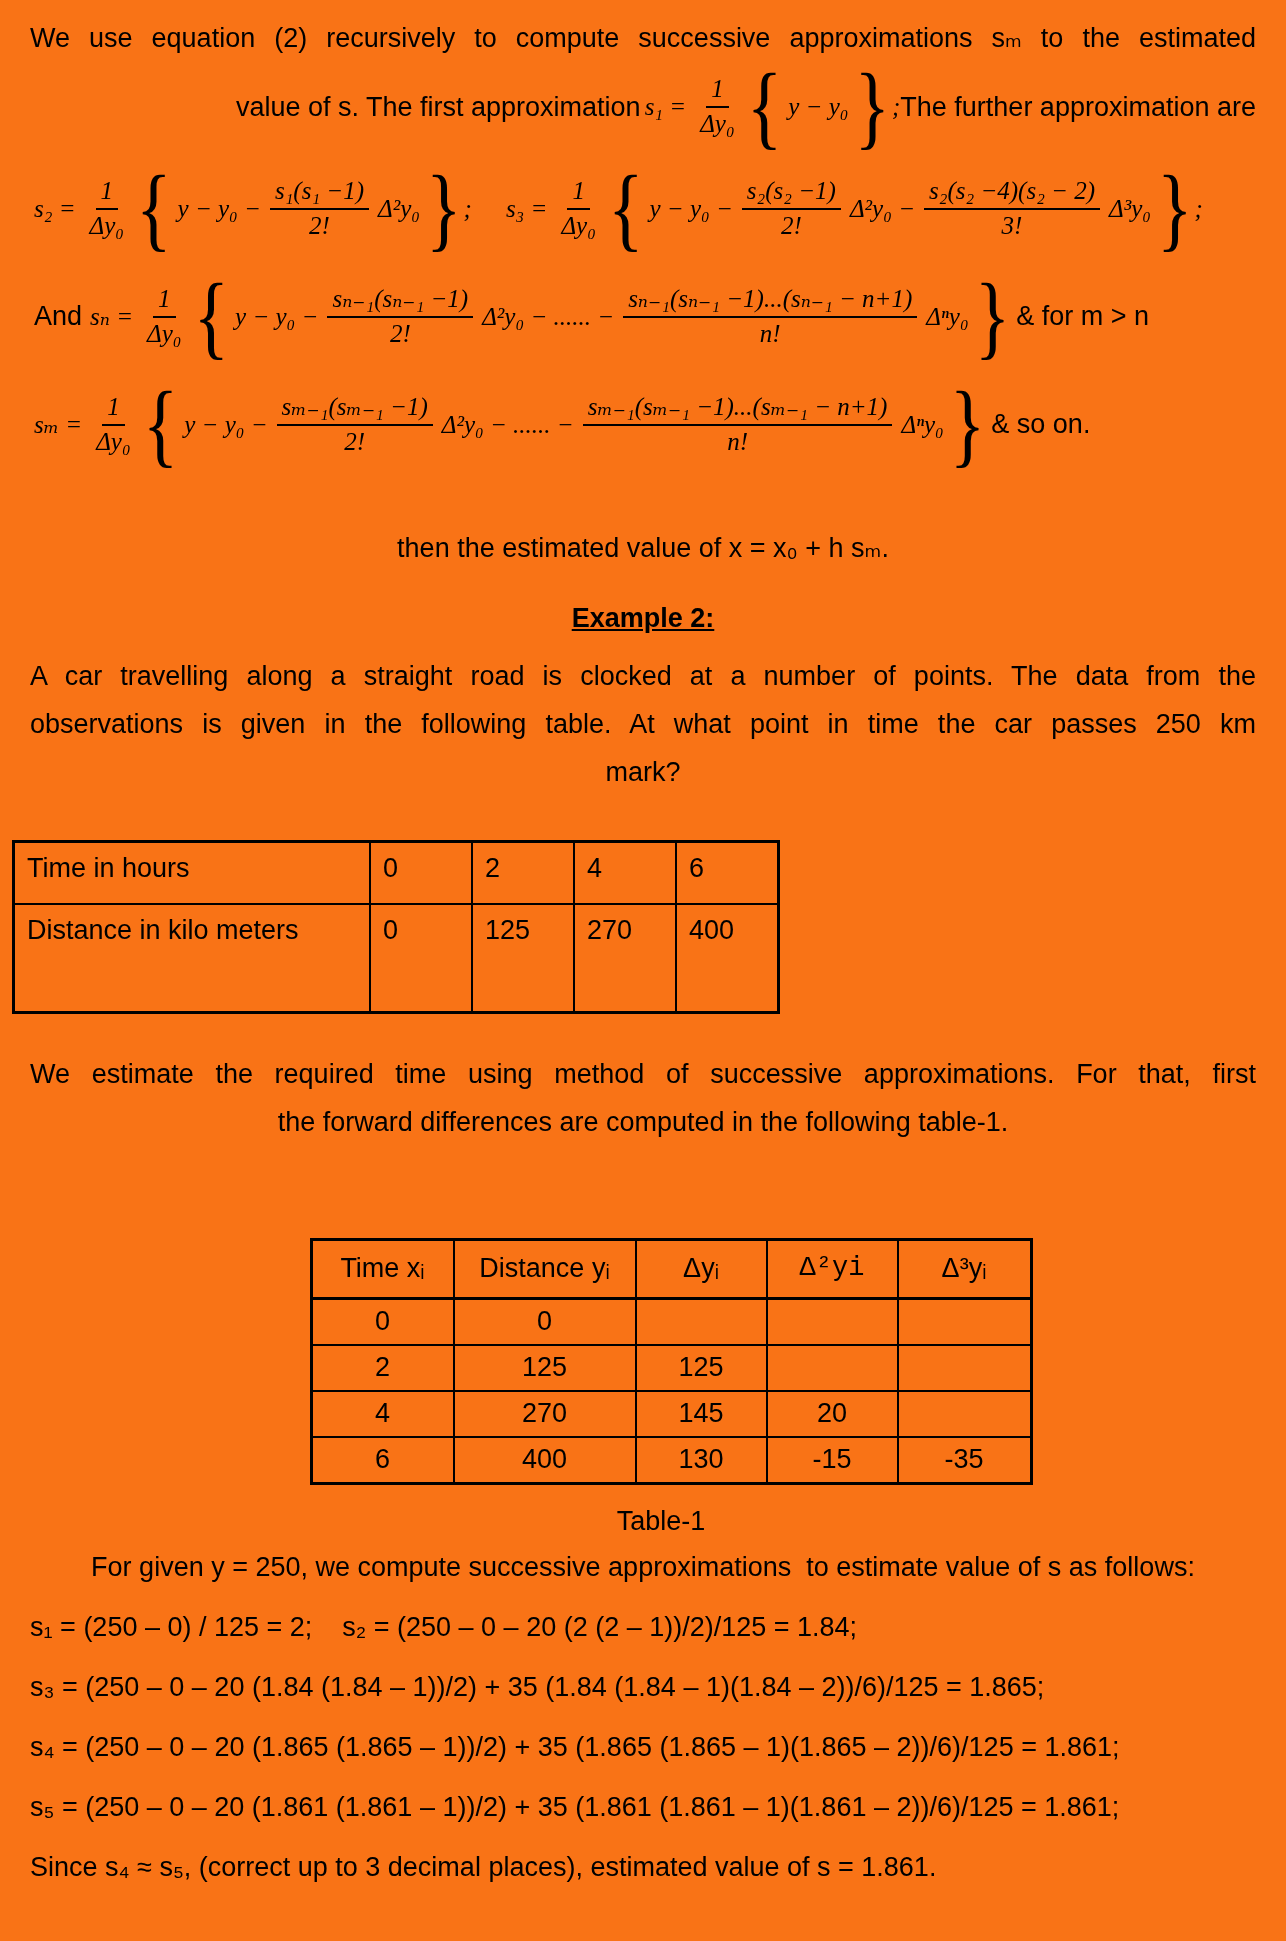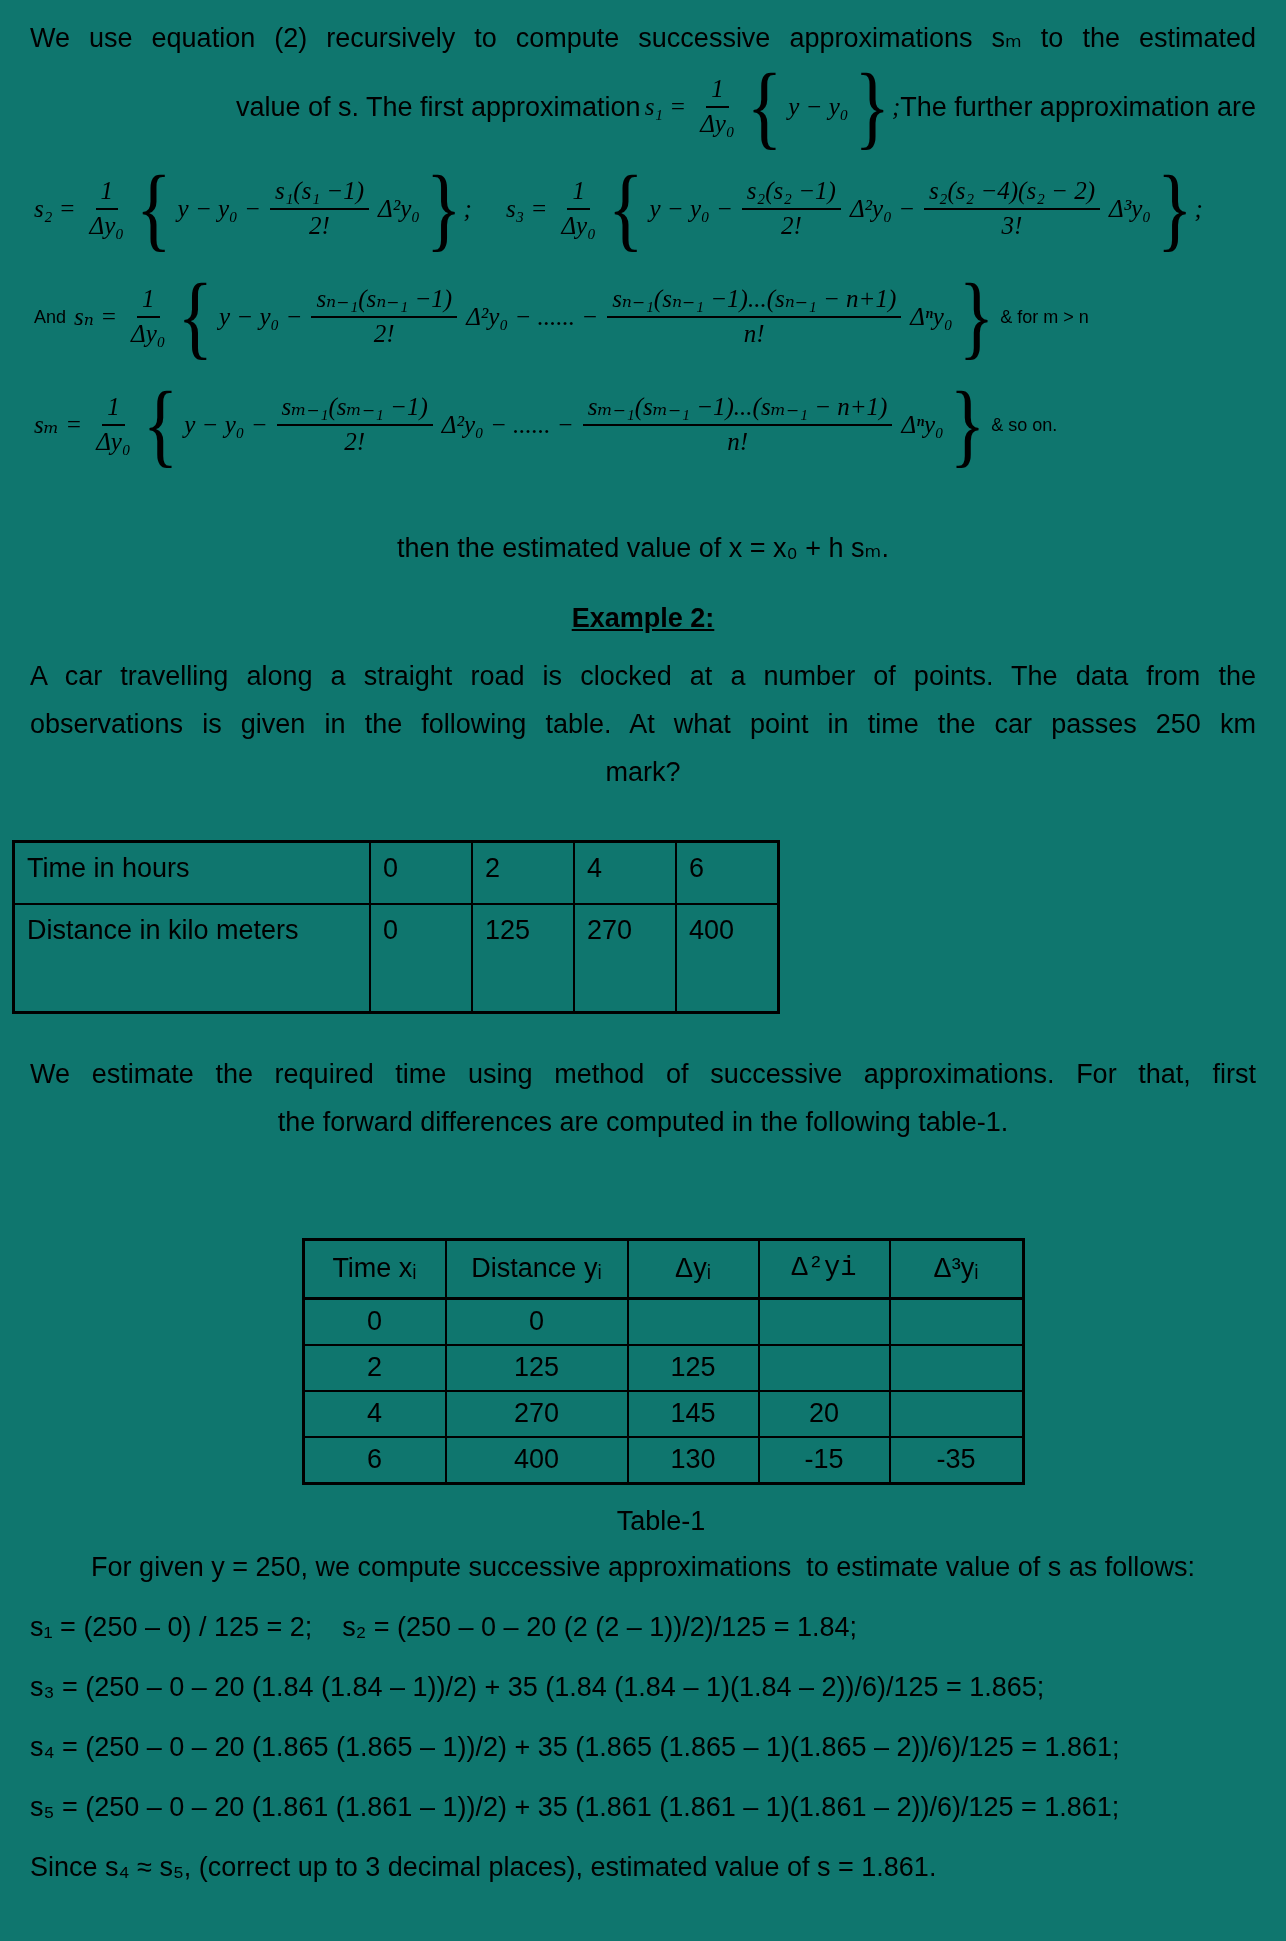--- a/index.html
+++ b/index.html
@@ -1,46 +1,46 @@
 <!DOCTYPE html>
 <html><head>
 <meta charset="utf-8">
 <style>
   html,body{margin:0;padding:0;background:#ffffff;}
   .page{
-    width:1286px;height:1941px;background:#0f766e;color:#000;
+    width:1286px;height:1941px;background:#f97316;color:#000;
     overflow:hidden;box-sizing:border-box;padding:14px 30px 0 30px;
     font-family:"Liberation Sans","DejaVu Sans",sans-serif;
     font-size:27px;line-height:48px;
   }
   .jline{text-align:justify;text-align-last:justify;line-height:48px;}
   .lline{text-align:center;line-height:48px;}
   .math{font-family:"Liberation Serif","DejaVu Serif",serif;font-style:italic;}
   .formula-row{display:flex;align-items:center;font-size:25px;white-space:nowrap;line-height:1.15;}
   .mseg{margin:0 4px;}
   .frac{display:inline-flex;flex-direction:column;align-items:center;text-align:center;margin:0 5px;vertical-align:middle;}
   .frac .num{display:block;border-bottom:2px solid #000;padding:0 5px 2px 5px;}
   .frac .den{display:block;padding:2px 5px 0 5px;}
   .brace{font-size:74px;line-height:66px;display:inline-block;transform:scaleY(1.25);font-style:normal;margin:0 2px;font-weight:300;}
-  .plain{font-family:"Liberation Sans","DejaVu Sans",sans-serif;font-style:normal;font-size:18px;}
+  .plain{font-family:"Liberation Sans","DejaVu Sans",sans-serif;font-style:normal;font-size:27px;}
   .inline-formula-line{display:flex;align-items:center;justify-content:flex-end;margin-top:6px;height:78px;}
   .disp{margin-top:26px;height:74px;}
   .disp2{margin-top:34px;height:74px;}
   .gapped{margin-left:34px;}
   .para2{margin-top:62px;}
   .heading{margin-top:22px;font-weight:bold;text-decoration:underline;}
   .para3{margin-top:10px;}
   table.ta{border-collapse:collapse;border:3px solid #000;margin-top:44px;margin-left:-18px;}
   table.ta td{border:2px solid #000;padding:2px 12px;vertical-align:top;line-height:46px;}
   td.ta-label{width:330px;text-align:justify;}
   td.ta-val{width:76px;text-align:left;}
   tr.ta-r1 td{height:56px;}
   tr.ta-r2 td{height:102px;}
   .para4{margin-top:36px;}
-  table.tb{border-collapse:collapse;border:3px solid #000;margin:92px auto 0 auto;position:relative;left:20px;}
+  table.tb{border-collapse:collapse;border:3px solid #000;margin:92px auto 0 auto;position:relative;left:28px;}
   table.tb th, table.tb td{border:2px solid #000;text-align:center;font-weight:normal;padding:0 6px;line-height:1.3;}
   table.tb th{height:56px;border-bottom:3px solid #000;}
   table.tb td{height:44px;}
   .tb-c1{width:128px;} .tb-c2{width:168px;} .tb-c3{width:117px;} .tb-c4{width:117px;font-family:Liberation Mono, monospace;} .tb-c5{width:119px;}
   .caption{margin-top:14px;text-align:center;position:relative;left:18px;line-height:44px;}
   .para5{margin-top:0;white-space:pre-wrap;}
   .calc-line{margin-top:12px;line-height:48px;white-space:pre-wrap;}
 </style>
 </head>
 <body>

